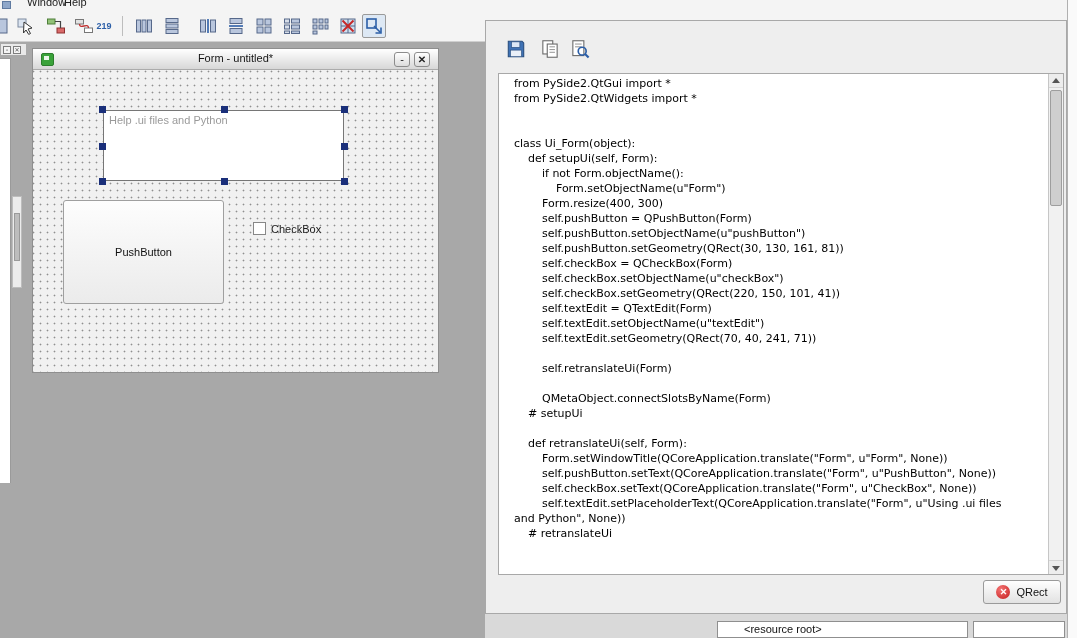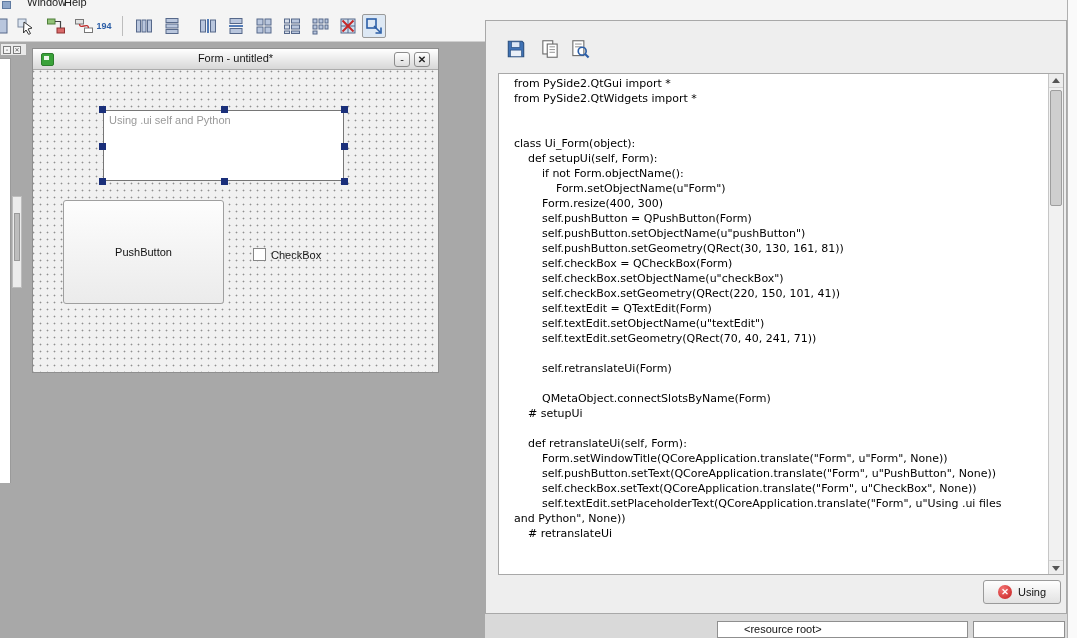--- a/index.html
+++ b/index.html
@@ -49,21 +49,21 @@
   .w-textedit .ph { display:block; margin:3px 0 0 5px; color:#9a9a9a; font-size:11px; }
   .sel { position:absolute; left:70px; top:40px; width:241px; height:71px; }
   .hnd { position:absolute; width:7px; height:7px; background:#1a2f7a; }
   .h-tl{left:-4px;top:-4px} .h-tm{left:calc(50% - 3px);top:-4px} .h-tr{right:-4px;top:-4px}
   .h-ml{left:-4px;top:calc(50% - 3px)} .h-mr{right:-4px;top:calc(50% - 3px)}
   .h-bl{left:-4px;bottom:-4px} .h-bm{left:calc(50% - 3px);bottom:-4px} .h-br{right:-4px;bottom:-4px}
 
   .w-pushbutton { position:absolute; left:30px; top:130px; width:161px; height:104px;
     background:linear-gradient(#fdfdfd,#ebebeb); border:1px solid #9f9f9f; border-radius:3px;
     display:flex; align-items:center; justify-content:center; font-size:11px; color:#111; }
-  .w-checkbox { position:absolute; left:220px; top:164px; width:101px; height:41px; display:flex; align-items:center; gap:5px; font-size:11px; }
+  .w-checkbox { position:absolute; left:220px; top:138px; width:101px; height:41px; display:flex; align-items:center; gap:5px; font-size:11px; }
   .cb-box { width:13px; height:13px; background:#ffffff; border:1px solid #878787; flex:0 0 auto; }
 
   
   .dialog { position:absolute; left:485px; top:20px; width:582px; height:594px; background:#eeeeee; border:1px solid #a8a8a8; z-index:4; }
   .dlg-icon { position:absolute; top:16px; width:24px; height:24px; display:flex; align-items:center; justify-content:center; }
   .dlg-icon svg { width:22px; height:22px; }
   .i-save{left:18px} .i-copy{left:52px} .i-find{left:82px}
 
   .code-area { position:absolute; left:12px; top:52px; width:566px; height:502px; background:#ffffff; border:1px solid #a8a8a8; }
   .code-lines { position:absolute; left:4px; top:2px; right:17px; bottom:2px; overflow:hidden;
@@ -121,21 +121,21 @@
       </svg>
   </div>
   <div class="tbi" style="left:72px">
     <svg viewBox="0 0 20 20">
         <rect x="1.5" y="3.5" width="8" height="4.5" fill="#e2e2e2" stroke="#777"></rect>
         <rect x="10.5" y="12" width="8" height="4.5" fill="#ffffff" stroke="#777"></rect>
         <path d="M5.5 8c0 6 9-2 9 4" fill="none" stroke="#c03030" stroke-width="1.4"></path>
       </svg>
   </div>
   <div class="tbi" style="left:92px">
-    <span class="tab123">194</span>
+    <span class="tab123">219</span>
   </div>
   <div class="tb-sep"></div>
   <div class="tbi" style="left:132px">
     <svg viewBox="0 0 20 20">
         <rect x="2.5" y="4" width="4" height="12" fill="#b9c6dd" stroke="#56688a"></rect>
         <rect x="8" y="4" width="4" height="12" fill="#b9c6dd" stroke="#56688a"></rect>
         <rect x="13.5" y="4" width="4" height="12" fill="#b9c6dd" stroke="#56688a"></rect>
       </svg>
   </div>
   <div class="tbi" style="left:160px">
@@ -217,21 +217,21 @@
 
 <div class="form-window">
   <div class="titlebar">
     <span class="form-icon"></span>
     <span class="fw-title">Form - untitled*</span>
     <span class="fw-btn fw-min">-</span>
     <span class="fw-btn fw-close">✕</span>
   </div>
   <div class="canvas">
     <div class="w-textedit">
-      <span class="ph">Using .ui self and Python</span>
+      <span class="ph">Help .ui files and Python</span>
     </div>
     <div class="sel">
       <span class="hnd h-tl"></span>
       <span class="hnd h-tm"></span>
       <span class="hnd h-tr"></span>
       <span class="hnd h-ml"></span>
       <span class="hnd h-mr"></span>
       <span class="hnd h-bl"></span>
       <span class="hnd h-bm"></span>
       <span class="hnd h-br"></span>
@@ -275,21 +275,21 @@
     <div class="code-lines"><div class="code-line">from PySide2.QtGui import *</div><div class="code-line">from PySide2.QtWidgets import *</div><div class="code-line">&nbsp;</div><div class="code-line">&nbsp;</div><div class="code-line">class Ui_Form(object):</div><div class="code-line">    def setupUi(self, Form):</div><div class="code-line">        if not Form.objectName():</div><div class="code-line">            Form.setObjectName(u"Form")</div><div class="code-line">        Form.resize(400, 300)</div><div class="code-line">        self.pushButton = QPushButton(Form)</div><div class="code-line">        self.pushButton.setObjectName(u"pushButton")</div><div class="code-line">        self.pushButton.setGeometry(QRect(30, 130, 161, 81))</div><div class="code-line">        self.checkBox = QCheckBox(Form)</div><div class="code-line">        self.checkBox.setObjectName(u"checkBox")</div><div class="code-line">        self.checkBox.setGeometry(QRect(220, 150, 101, 41))</div><div class="code-line">        self.textEdit = QTextEdit(Form)</div><div class="code-line">        self.textEdit.setObjectName(u"textEdit")</div><div class="code-line">        self.textEdit.setGeometry(QRect(70, 40, 241, 71))</div><div class="code-line">&nbsp;</div><div class="code-line">        self.retranslateUi(Form)</div><div class="code-line">&nbsp;</div><div class="code-line">        QMetaObject.connectSlotsByName(Form)</div><div class="code-line">    # setupUi</div><div class="code-line">&nbsp;</div><div class="code-line">    def retranslateUi(self, Form):</div><div class="code-line">        Form.setWindowTitle(QCoreApplication.translate("Form", u"Form", None))</div><div class="code-line">        self.pushButton.setText(QCoreApplication.translate("Form", u"PushButton", None))</div><div class="code-line">        self.checkBox.setText(QCoreApplication.translate("Form", u"CheckBox", None))</div><div class="code-line">        self.textEdit.setPlaceholderText(QCoreApplication.translate("Form", u"Using .ui files</div><div class="code-line">and Python", None))</div><div class="code-line">    # retranslateUi</div></div>
     <div class="vscroll">
       <span class="sb-btn sb-up"></span>
       <span class="sb-thumb"></span>
       <span class="sb-btn sb-dn"></span>
     </div>
   </div>
 
   <div class="close-btn">
     <span class="close-x"></span>
-    <span>Using</span>
+    <span>QRect</span>
   </div>
 </div>
 
 <div class="bottom-strip">
   <div class="res-box">&lt;resource root&gt;</div>
   <div class="res-box2"></div>
 </div>
 
 <div class="right-edge"></div>
 

